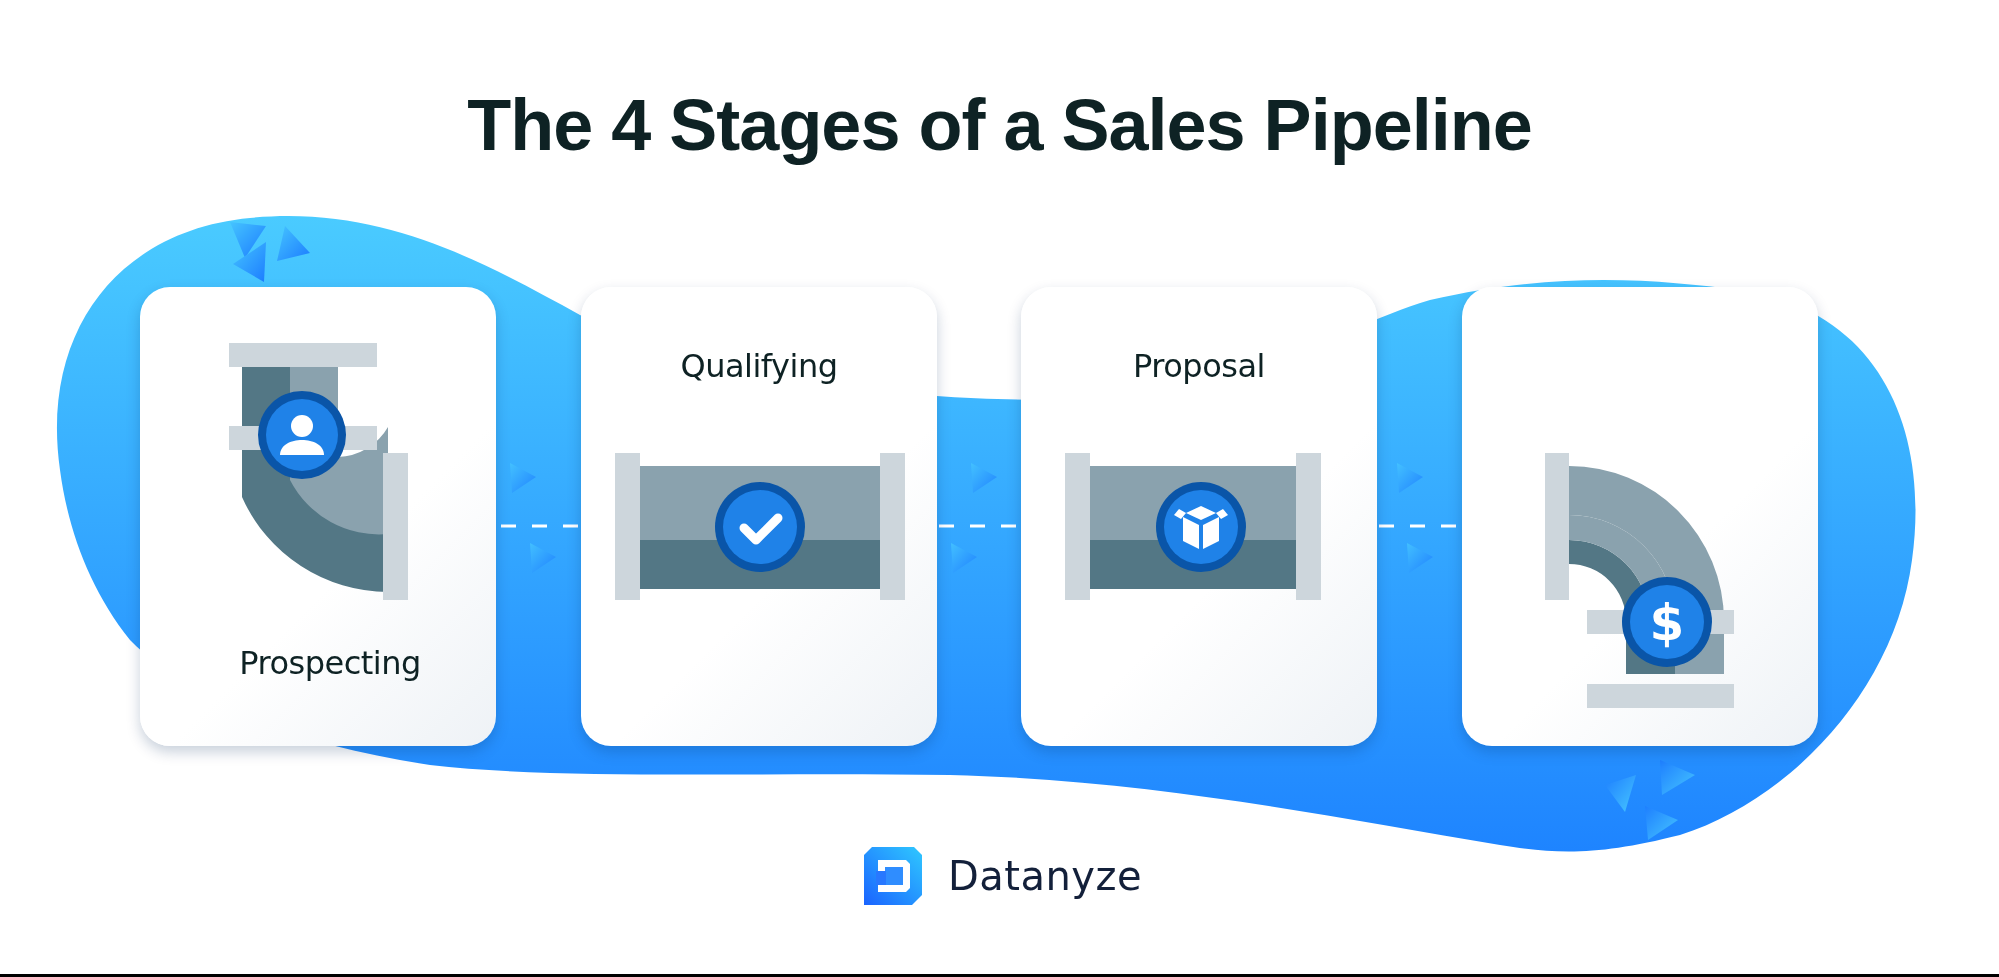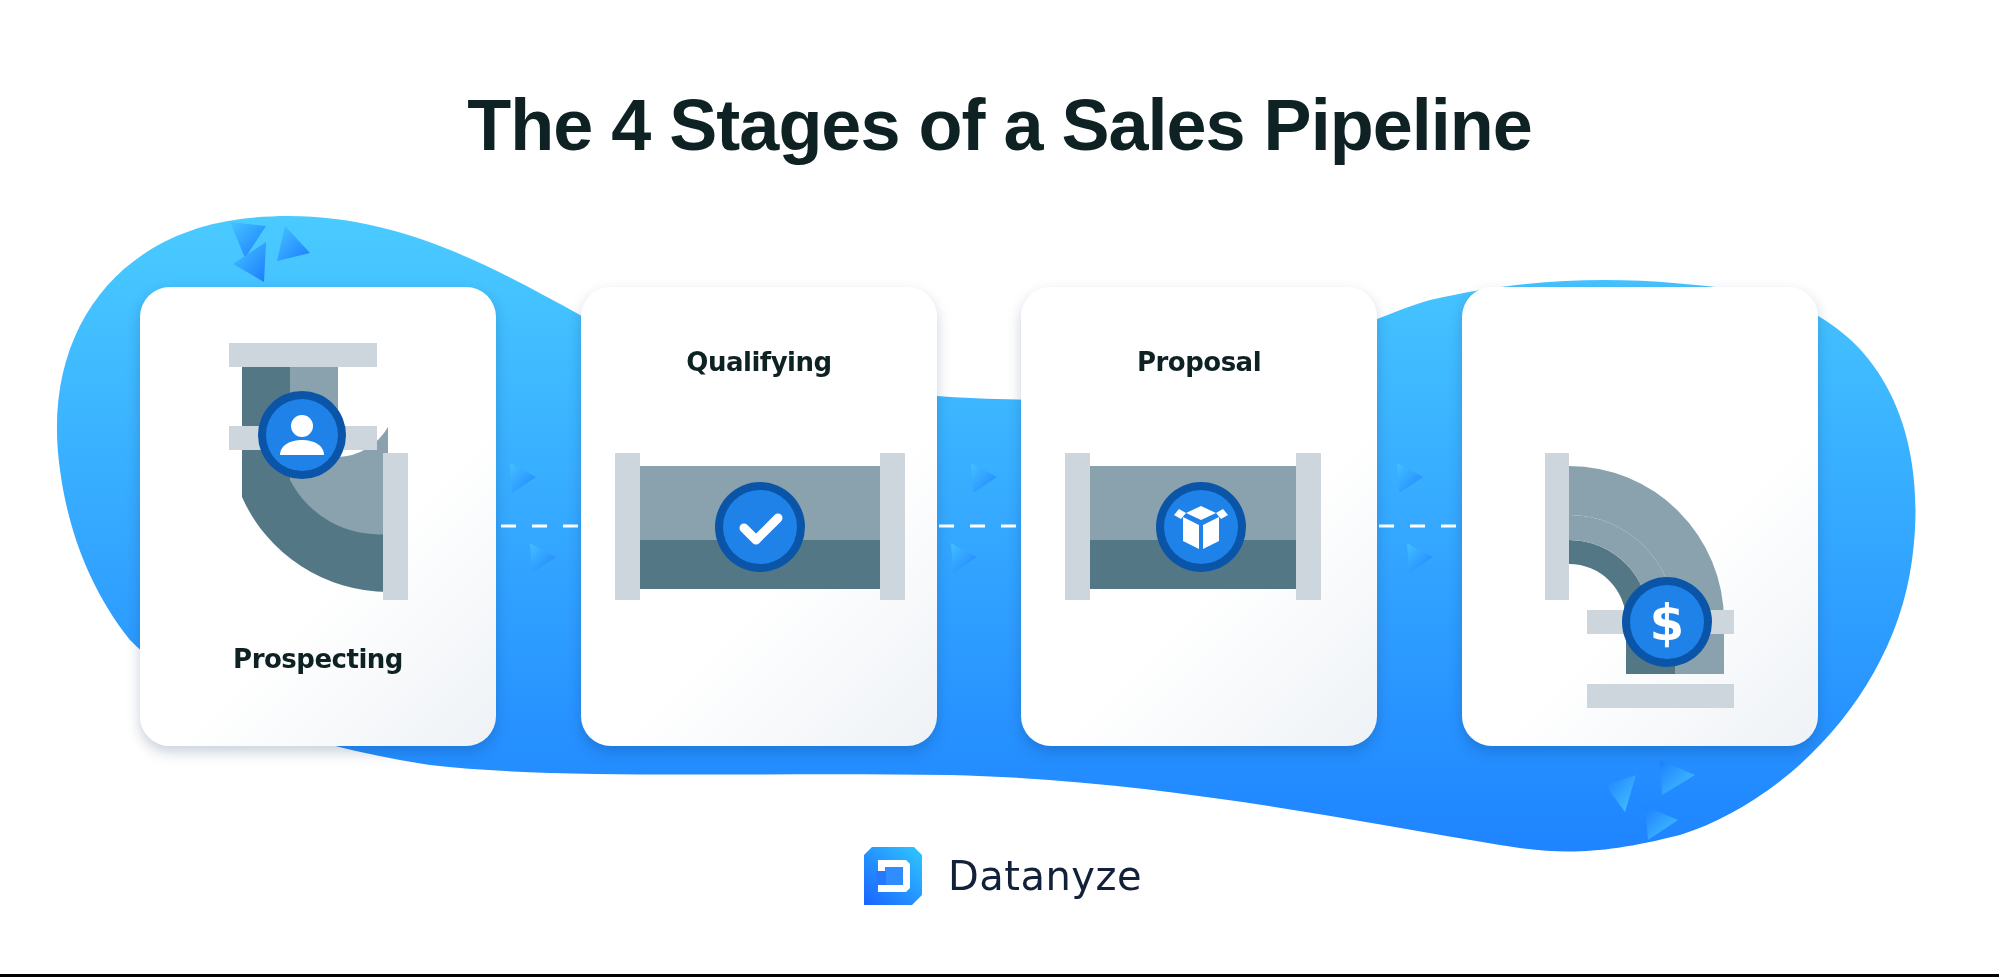--- a/index.html
+++ b/index.html
@@ -17,22 +17,22 @@
     }
     .blob { position: absolute; left: 0; top: 0; width: 1999px; height: 977px; }
     .card {
       position: absolute; top: 287px; width: 356px; height: 459px;
       border-radius: 30px;
       background: linear-gradient(135deg, #ffffff 0%, #ffffff 60%, #eef2f6 100%);
       box-shadow: 0 6px 14px rgba(0,40,90,0.22);
     }
     .card-label {
       position: absolute; left: 0; width: 100%; text-align: center;
-      font-family: "DejaVu Sans", sans-serif; font-weight: bold;
-      font-size: 26px; color: #0e2224; letter-spacing: -0.5px;
+      font-family: "DejaVu Sans", sans-serif; font-weight: normal;
+      font-size: 32px; color: #0e2224; letter-spacing: -0.5px;
     }
     .card-art { position: absolute; left: 0; top: 0; width: 356px; height: 459px; }
     .connector { position: absolute; }
     .logo { position: absolute; left: 862px; top: 844px; height: 64px; display: flex; align-items: center; }
     .logo-text {
       margin-left: 24px; font-family: "DejaVu Sans", sans-serif;
       font-size: 40px; color: #13203a; letter-spacing: 0.5px;
     }
     .bottom-rule { position: absolute; left: 0; top: 974px; width: 1999px; height: 3px; background: #000; }
   </style>
@@ -107,21 +107,21 @@
     <rect x="89" y="139" width="148" height="24" fill="#cdd6dc"></rect>
     <rect x="243" y="166" width="25" height="147" fill="#cdd6dc"></rect>
 
     <circle cx="162" cy="148" r="44" fill="#0a55a8"></circle>
     <circle cx="162" cy="148" r="36" fill="#1f82e8"></circle>
     <g fill="#ffffff">
       <circle cx="162" cy="139" r="11"></circle>
       <path d="M 140 168 C 140 148, 184 148, 184 168 Z"></path>
     </g>
   </svg>
-  <div class="card-label" style="top:357px;">Prospecting</div>
+  <div class="card-label" style="top:357px;padding-left:12px;">Prospecting</div>
 </div>
 
 <div class="card" style="left:581px;">
   <div class="card-label" style="top:60px;">Qualifying</div>
   <svg class="card-art" viewBox="0 0 356 459">
     <rect x="59" y="179" width="240" height="74" fill="#8aa2ae"></rect>
     <rect x="59" y="253" width="240" height="49" fill="#537785"></rect>
     <rect x="34" y="166" width="25" height="147" fill="#cdd6dc"></rect>
     <rect x="299" y="166" width="25" height="147" fill="#cdd6dc"></rect>
     <circle cx="179" cy="240" r="45" fill="#0a55a8"></circle>

